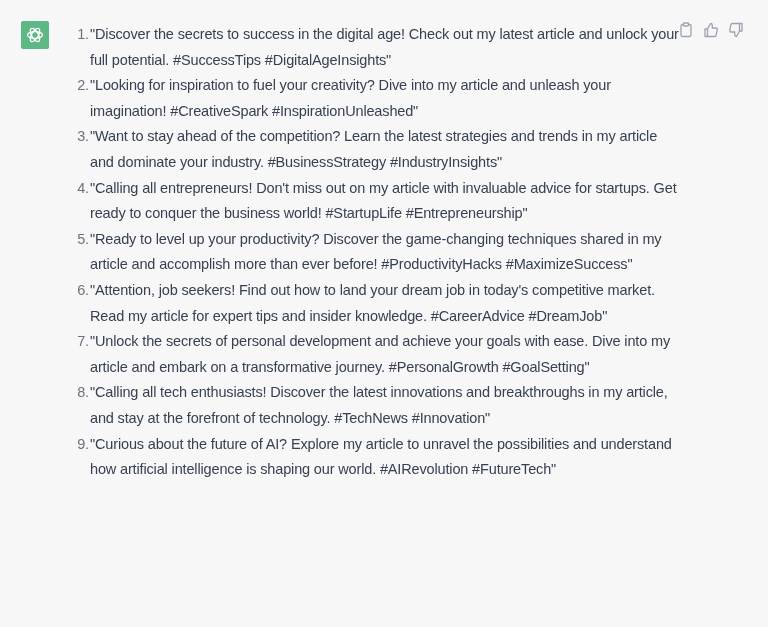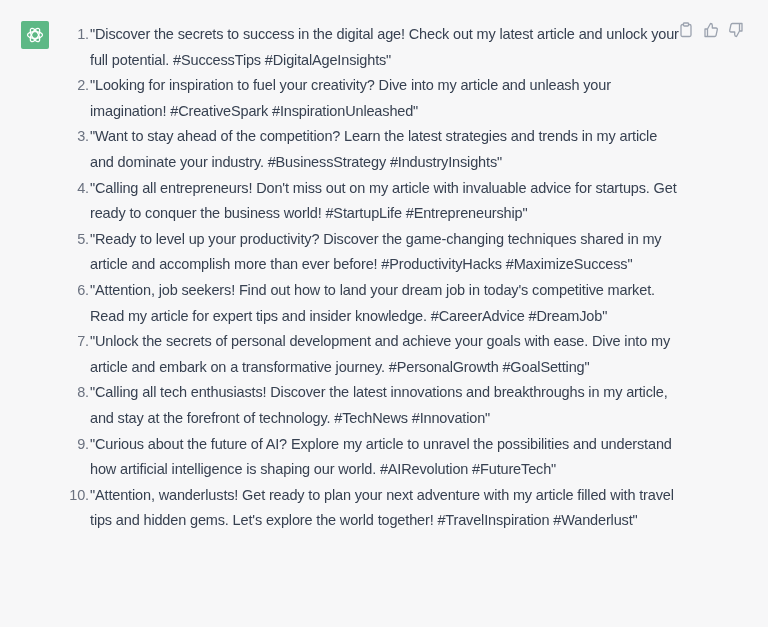--- a/index.html
+++ b/index.html
@@ -101,17 +101,13 @@
       <span class="txt">"Unlock the secrets of personal development and achieve your goals with ease. Dive into my article and embark on a transformative journey. #PersonalGrowth #GoalSetting"</span>
     </li>
   <li>
       <span class="num">8.</span>
       <span class="txt">"Calling all tech enthusiasts! Discover the latest innovations and breakthroughs in my article, and stay at the forefront of technology. #TechNews #Innovation"</span>
     </li>
   <li>
       <span class="num">9.</span>
       <span class="txt">"Curious about the future of AI? Explore my article to unravel the possibilities and understand how artificial intelligence is shaping our world. #AIRevolution #FutureTech"</span>
     </li>
-  <li>
-      <span class="num">10.</span>
-      <span class="txt">"Attention, wanderlusts! Get ready to plan your next adventure with my article filled with travel tips and hidden gems. Let's explore the world together! #TravelInspiration #Wanderlust"</span>
-    </li>
 </ol>
 
 </body></html>

